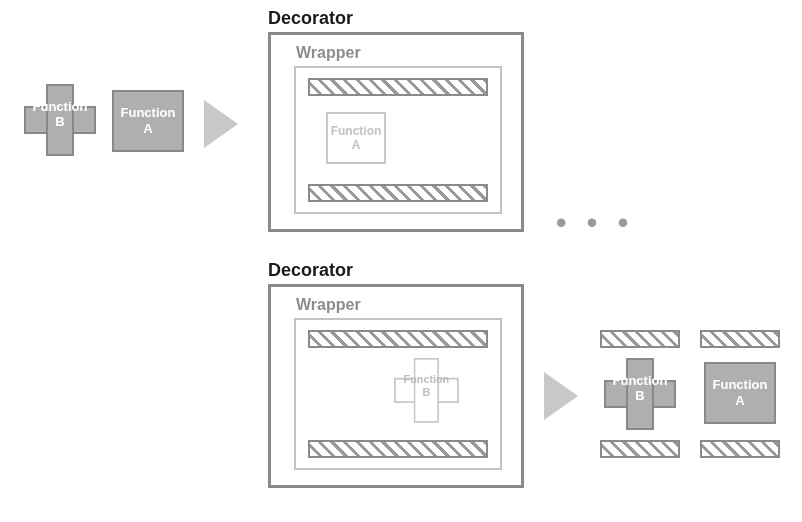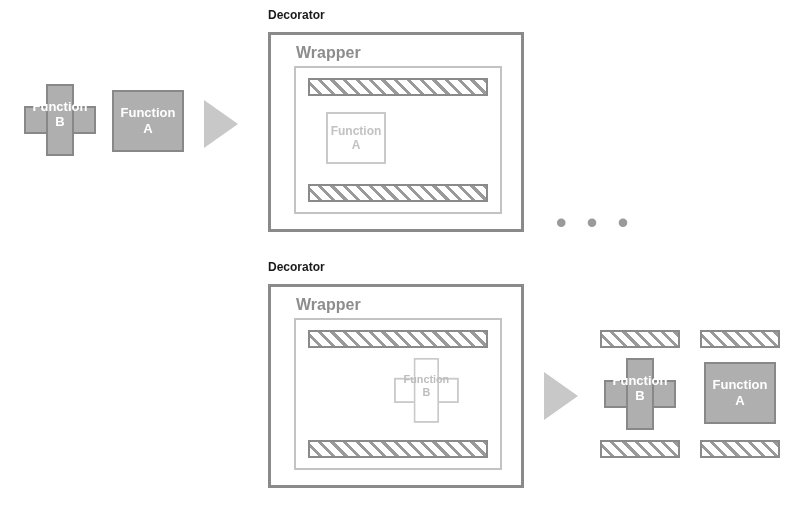--- a/index.html
+++ b/index.html
@@ -33,21 +33,21 @@
     background:#AFAFAF; border:2px solid #888;
     color:#fff; font-size:13px; font-weight:bold;
     display:flex; align-items:center; justify-content:center; text-align:center; line-height:1.2;
   }
   .sq.outline { background:#fff; border-color:#C9C9C9; color:#C2C2C2; font-size:12px; width:60px; height:52px;}
 
   .arrow { position:absolute; width:0; height:0;
     border-top:24px solid transparent; border-bottom:24px solid transparent;
     border-left:34px solid #C8C8C8; }
 
-  .dec-title { position:absolute; font-weight:bold; font-size:12px; color:#1a1a1a; }
+  .dec-title { position:absolute; font-weight:bold; font-size:18px; color:#1a1a1a; }
   .wrap-title { position:absolute; font-weight:bold; font-size:16px; color:#8d8d8d;text-align:center; }
 
   .dec-box { position:absolute; border:3px solid #8a8a8a; background:#fff; }
   .wrap-box { position:absolute; border:2px solid #C3C3C3; background:#fff; }
 
   .hatch {
     position:absolute; height:18px;
     border:2px solid #8a8a8a;
     background-image: repeating-linear-gradient(45deg, transparent 0 6px, #9a9a9a 6px 9px);
     background-color:#fff;

